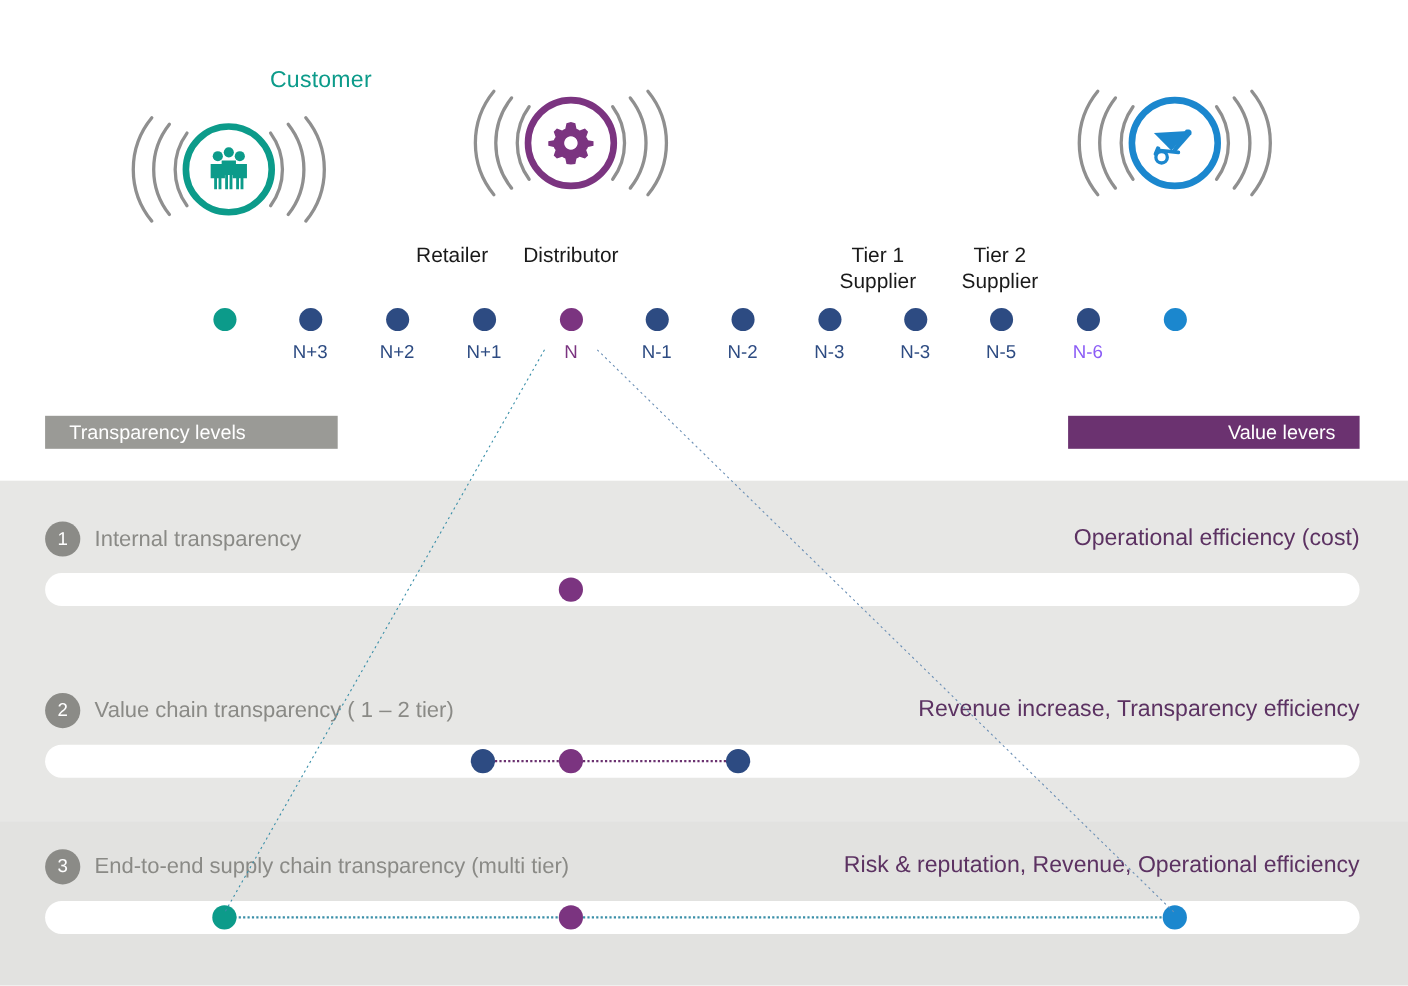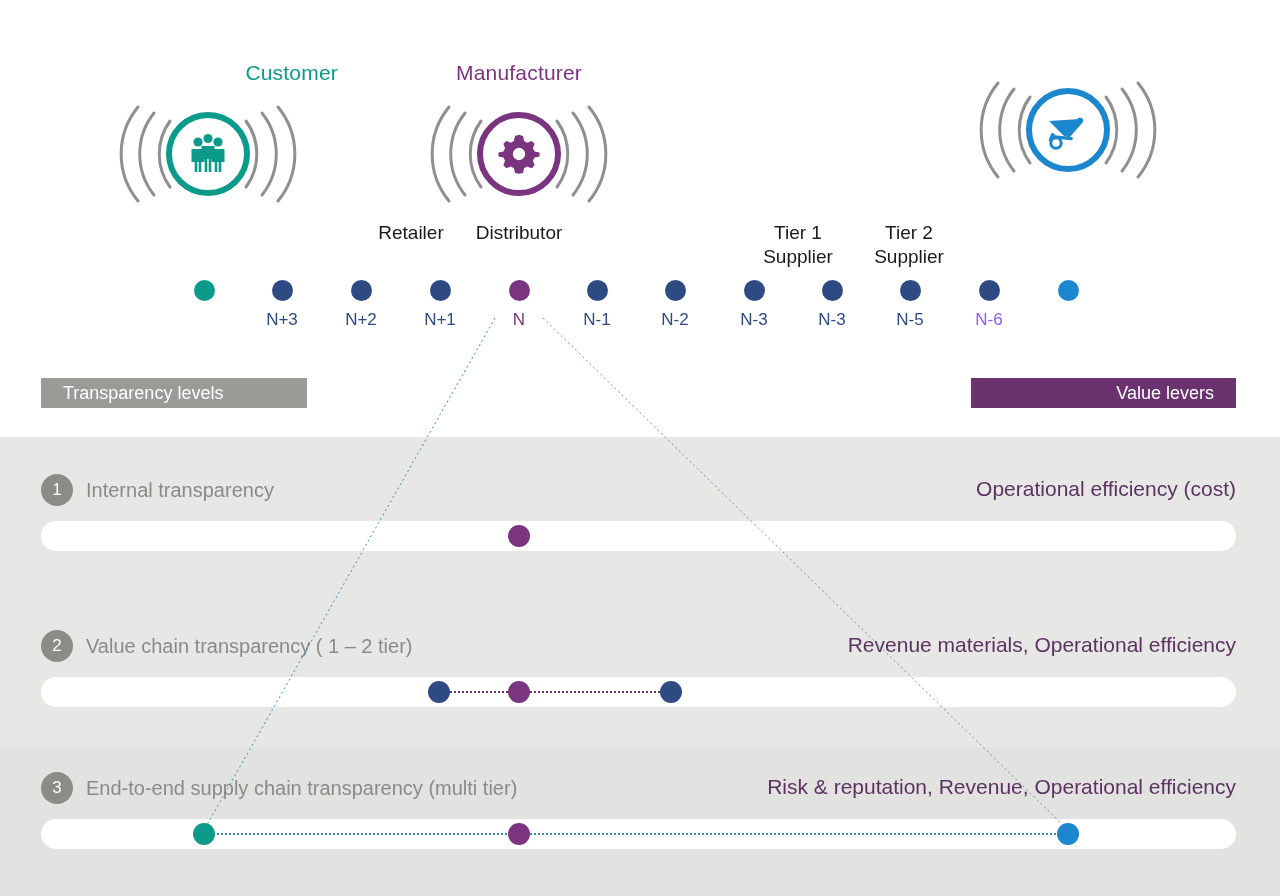--- a/index.html
+++ b/index.html
@@ -84,21 +84,20 @@
             <circle cx="34" cy="12" r="4.6"></circle>
             <path d="M7.5,19 h13 v13 h-3.2 v10 h-2.6 v-10 h-1.4 v10 h-2.6 v-10 h-3.2 z"></path>
             <path d="M17.5,16 h13 v13 h-3.2 v13 h-2.6 v-13 h-1.4 v13 h-2.6 v-13 h-3.2 z"></path>
             <path d="M27.5,19 h13 v13 h-3.2 v10 h-2.6 v-10 h-1.4 v10 h-2.6 v-10 h-3.2 z"></path>
           </g>
         </svg>
       </div>
     </div>
 
     <div class="actor" style="left:389px; top:61px;">
-      <div class="title" style="color:#7B3480;">Manufacturer</div>
       <div class="iconwrap">
         <svg class="waves" viewBox="0 0 200 110">
           <g fill="none" stroke="#8f8f8f" stroke-width="3" stroke-linecap="round">
             <path d="M62,22 A56,56 0 0 0 62,88"></path>
             <path d="M46,14 A66,66 0 0 0 46,96"></path>
             <path d="M30,8  A74,74 0 0 0 30,102"></path>
             <path d="M138,22 A56,56 0 0 1 138,88"></path>
             <path d="M154,14 A66,66 0 0 1 154,96"></path>
             <path d="M170,8  A74,74 0 0 1 170,102"></path>
           </g>
@@ -188,21 +187,21 @@
 
   <div id="levels-host">
       <div class="badge" style="top: 474px;">1</div>
       <div class="lvl-label" style="top: 479px;">Internal transparency</div>
       <div class="lvl-lever" style="top: 477px;">Operational efficiency (cost)</div>
       <div class="track" style="top: 521px;">
         <div class="tdot" style="left: 467px; background: rgb(123, 52, 128);"></div>
       </div>
       <div class="badge" style="top: 630px;">2</div>
       <div class="lvl-label" style="top: 635px;">Value chain transparency ( 1 – 2 tier)</div>
-      <div class="lvl-lever" style="top: 633px;">Revenue materials, Operational efficiency</div>
+      <div class="lvl-lever" style="top: 633px;">Revenue increase, Transparency efficiency</div>
       <div class="track" style="top: 677px;">
         <div class="tline" style="left: 398px; width: 80px; border-top-color: rgb(107, 50, 112);"></div>
         <div class="tline" style="left: 478px; width: 152px; border-top-color: rgb(107, 50, 112);"></div>
         <div class="tdot" style="left: 387px; background: rgb(45, 75, 130);"></div>
         <div class="tdot" style="left: 467px; background: rgb(123, 52, 128);"></div>
         <div class="tdot" style="left: 619px; background: rgb(45, 75, 130);"></div>
       </div>
       <div class="badge" style="top: 772px;">3</div>
       <div class="lvl-label" style="top: 777px;">End-to-end supply chain transparency (multi tier)</div>
       <div class="lvl-lever" style="top: 775px;">Risk &amp; reputation, Revenue, Operational efficiency</div>

